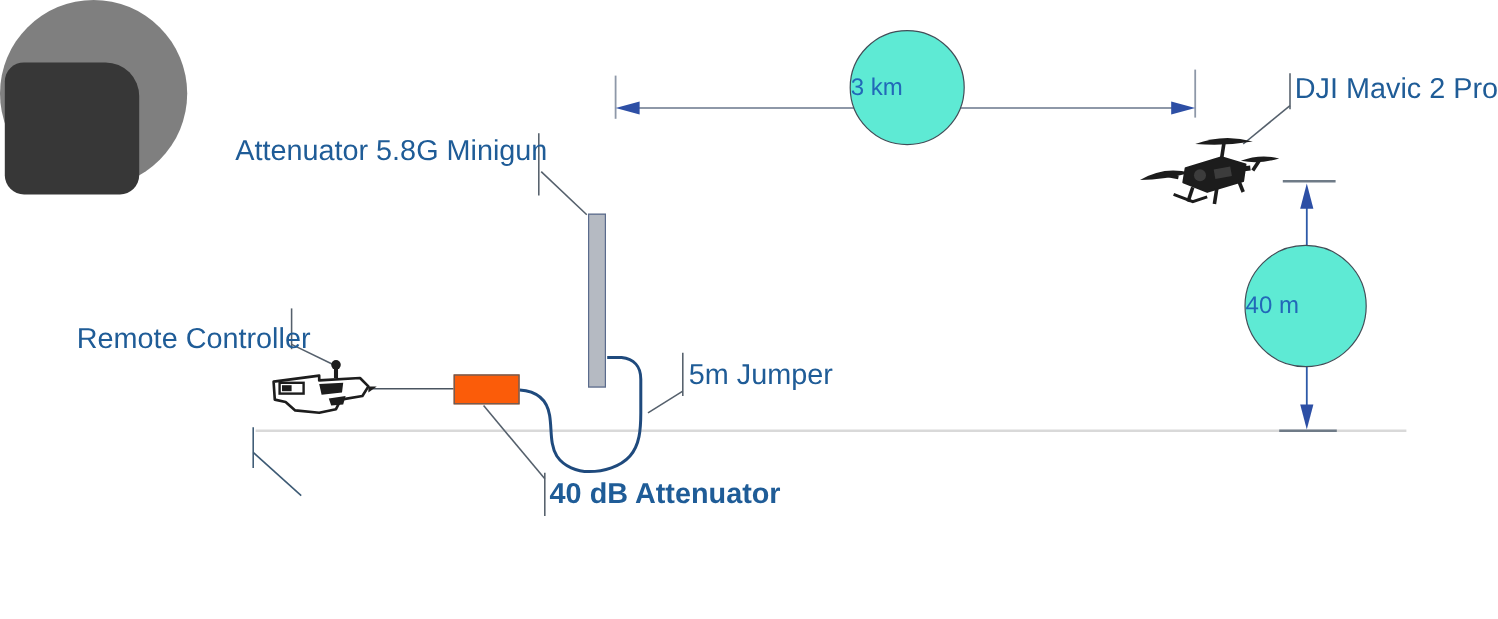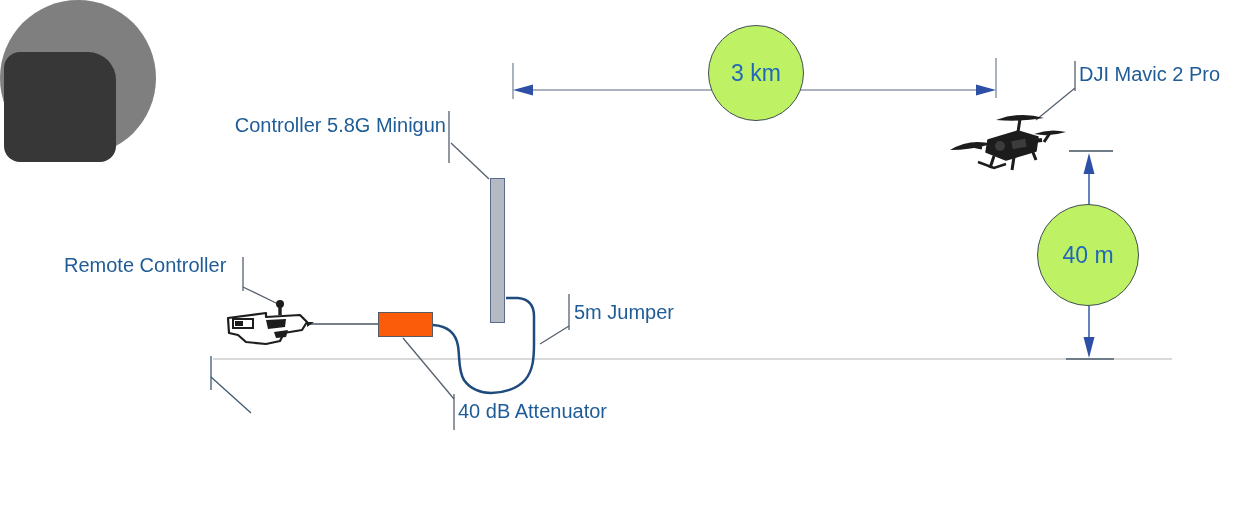--- a/index.html
+++ b/index.html
@@ -7,50 +7,50 @@
     position:relative;
     width:1248px;height:516px;
     background:#ffffff;
     font-family:"Liberation Sans", sans-serif;
     overflow:hidden;
   }
   #lines{position:absolute;left:0;top:0;z-index:1;}
   .shape{position:absolute;z-index:2;}
   .label{
     position:absolute;z-index:3;
-    color:#1f5c97;font-size:20px;line-height:25px;white-space:nowrap;
+    color:#1f5c97;font-size:24px;line-height:25px;white-space:nowrap;
   }
   .meas-circle{
     position:absolute;z-index:2;
     border:1.5px solid #424d57;border-radius:50%;
-    background:#bef264;
-    display:flex;align-items:center;justify-content:center;
-    color:#2268b8;font-size:23px;
+    background:#5eead4;
+    display:flex;align-items:center;
+    color:#2268b8;font-size:20px;
   }
   #antenna{
     left:490px;top:178px;width:15px;height:145px;
     background:#b5bac2;border:1px solid #5a6b8c;box-sizing:border-box;
   }
   #attenuator{
     left:378px;top:312px;width:55px;height:25px;
     background:#fb5c09;border:1px solid #555c63;box-sizing:border-box;
   }
   #signal-circle{
     left:247px;top:339px;width:156px;height:156px;
     border-radius:50%;background:#7f7f7f;overflow:hidden;z-index:2;
   }
   #signal-panel{
     position:absolute;left:4px;top:52px;width:112px;height:110px;
     background:#373737;border-radius:16px 28px 16px 16px;
   }
   #antenna-label{left:196px;top:113px;width:250px;text-align:right;}
-  #rc-label{left:64px;top:253px;}
+  #rc-label{left:64px;top:270px;}
   #signal-label{left:27px;top:363px;}
   #jumper-label{left:574px;top:300px;}
-  #attenuator-label{left:458px;top:399px;}
+  #attenuator-label{left:458px;top:399px;font-weight:bold;}
   #drone-label{left:1079px;top:62px;}
   #drone-icon{left:948px;top:104px;}
   #controller-icon{left:222px;top:296px;}
 </style>
 </head>
 <body>
 
 <div id="canvas">
 
   <svg id="lines" width="1248" height="516" viewBox="0 0 1248 516">
@@ -140,21 +140,21 @@
     <circle cx="52" cy="42" r="5" fill="#3c3c3c"></circle>
     <rect x="64" y="36" width="14" height="8" fill="#3c3c3c" transform="rotate(-10 71 40)"></rect>
 
     <line x1="46" y1="52" x2="42" y2="64" stroke="#1c1c1c" stroke-width="3"></line>
     <line x1="66" y1="53" x2="64" y2="66" stroke="#1c1c1c" stroke-width="3"></line>
     <line x1="84" y1="46" x2="88" y2="56" stroke="#1c1c1c" stroke-width="3"></line>
     <path d="M30,58 L46,64 L58,60" fill="none" stroke="#1c1c1c" stroke-width="2.5"></path>
   </svg>
 
   <div id="antenna-label" class="label">
-    <div>Controller 5.8G Minigun</div>
+    <div>Attenuator 5.8G Minigun</div>
   </div>
 
   <div id="rc-label" class="label">Remote Controller</div>
 
 
   <div id="jumper-label" class="label">5m Jumper</div>
 
   <div id="attenuator-label" class="label">40 dB Attenuator</div>
 
   <div id="drone-label" class="label">DJI Mavic 2 Pro</div>

